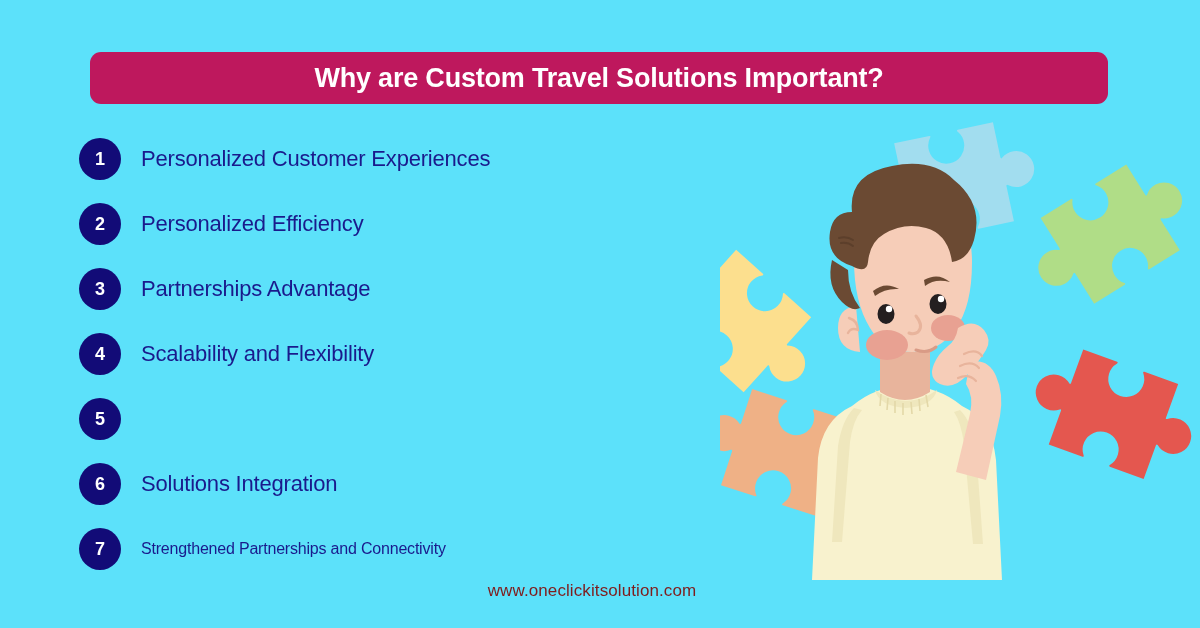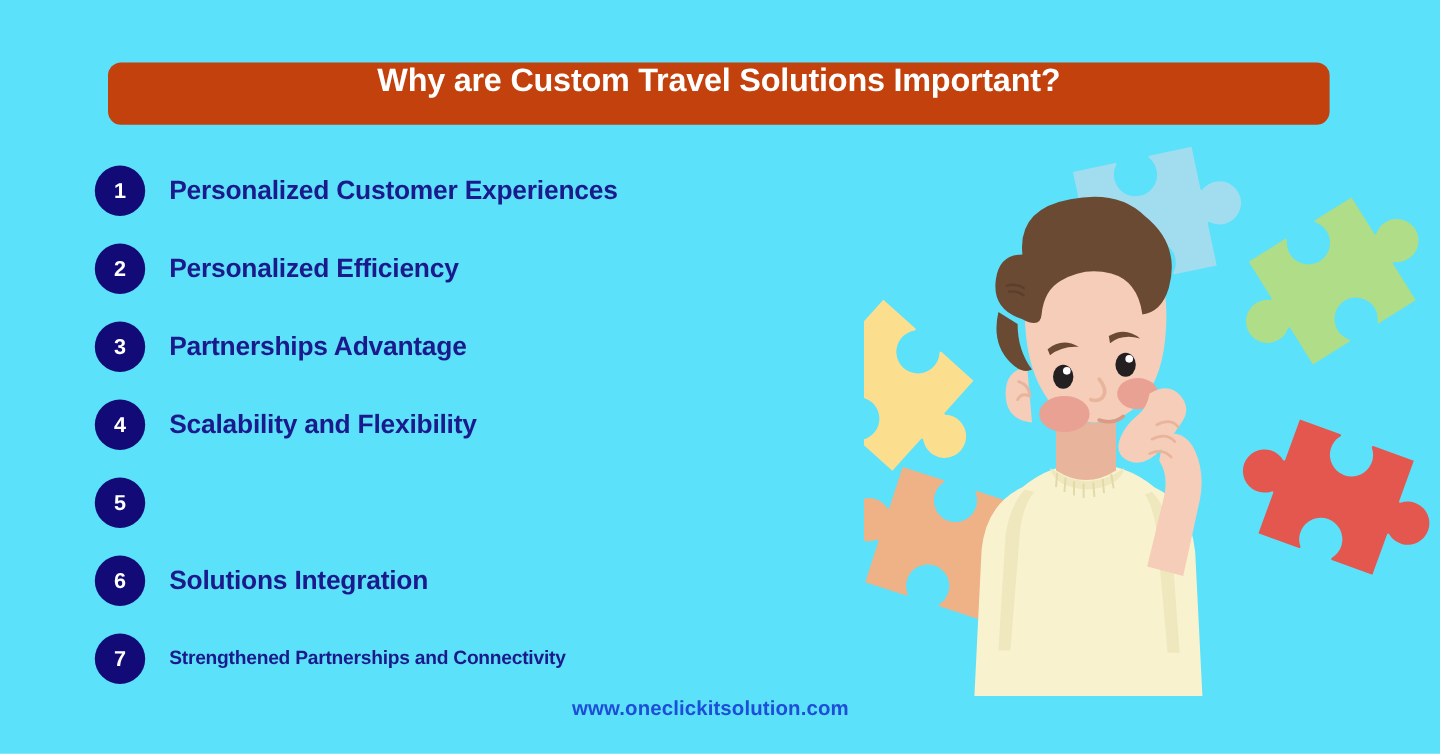--- a/index.html
+++ b/index.html
@@ -20,23 +20,24 @@
     overflow: hidden;
   }
 
   
   #title-banner {
     position: absolute;
     left: 90px;
     top: 52px;
     width: 1018px;
     height: 52px;
-    background: #c2410c;
+    background: #be185d;
     border-radius: 11px;
     display: flex;
+    align-items: center;
     justify-content: center;
   }
   #title-text {
     color: #ffffff;
     font-size: 27px;
     font-weight: bold;
     letter-spacing: -0.2px;
     white-space: nowrap;
     font-family: "Liberation Sans", sans-serif;
   }
@@ -65,39 +66,39 @@
     display: flex;
     align-items: center;
     justify-content: center;
     flex: 0 0 auto;
     line-height: 1;
   }
   .item-label {
     margin-left: 20px;
     color: #1a1a8c;
     font-size: 22px;
-    font-weight: bold;
+    font-weight: normal;
     line-height: 42px;
     white-space: nowrap;
     letter-spacing: -0.2px;
   }
   .item-label.small {
     font-size: 16px;
   }
 
   
   #footer-url {
     position: absolute;
     left: 0;
     right: 0;
     top: 581px;
     text-align: center;
-    color: #1d4ed8;
+    color: #7f1d1d;
     font-size: 17px;
-    font-weight: bold;
+    font-weight: normal;
     letter-spacing: 0.1px;
   }
   #footer-shift {
     display: inline-block;
     margin-left: -16px;
   }
 
   
   #illustration {
     position: absolute;

